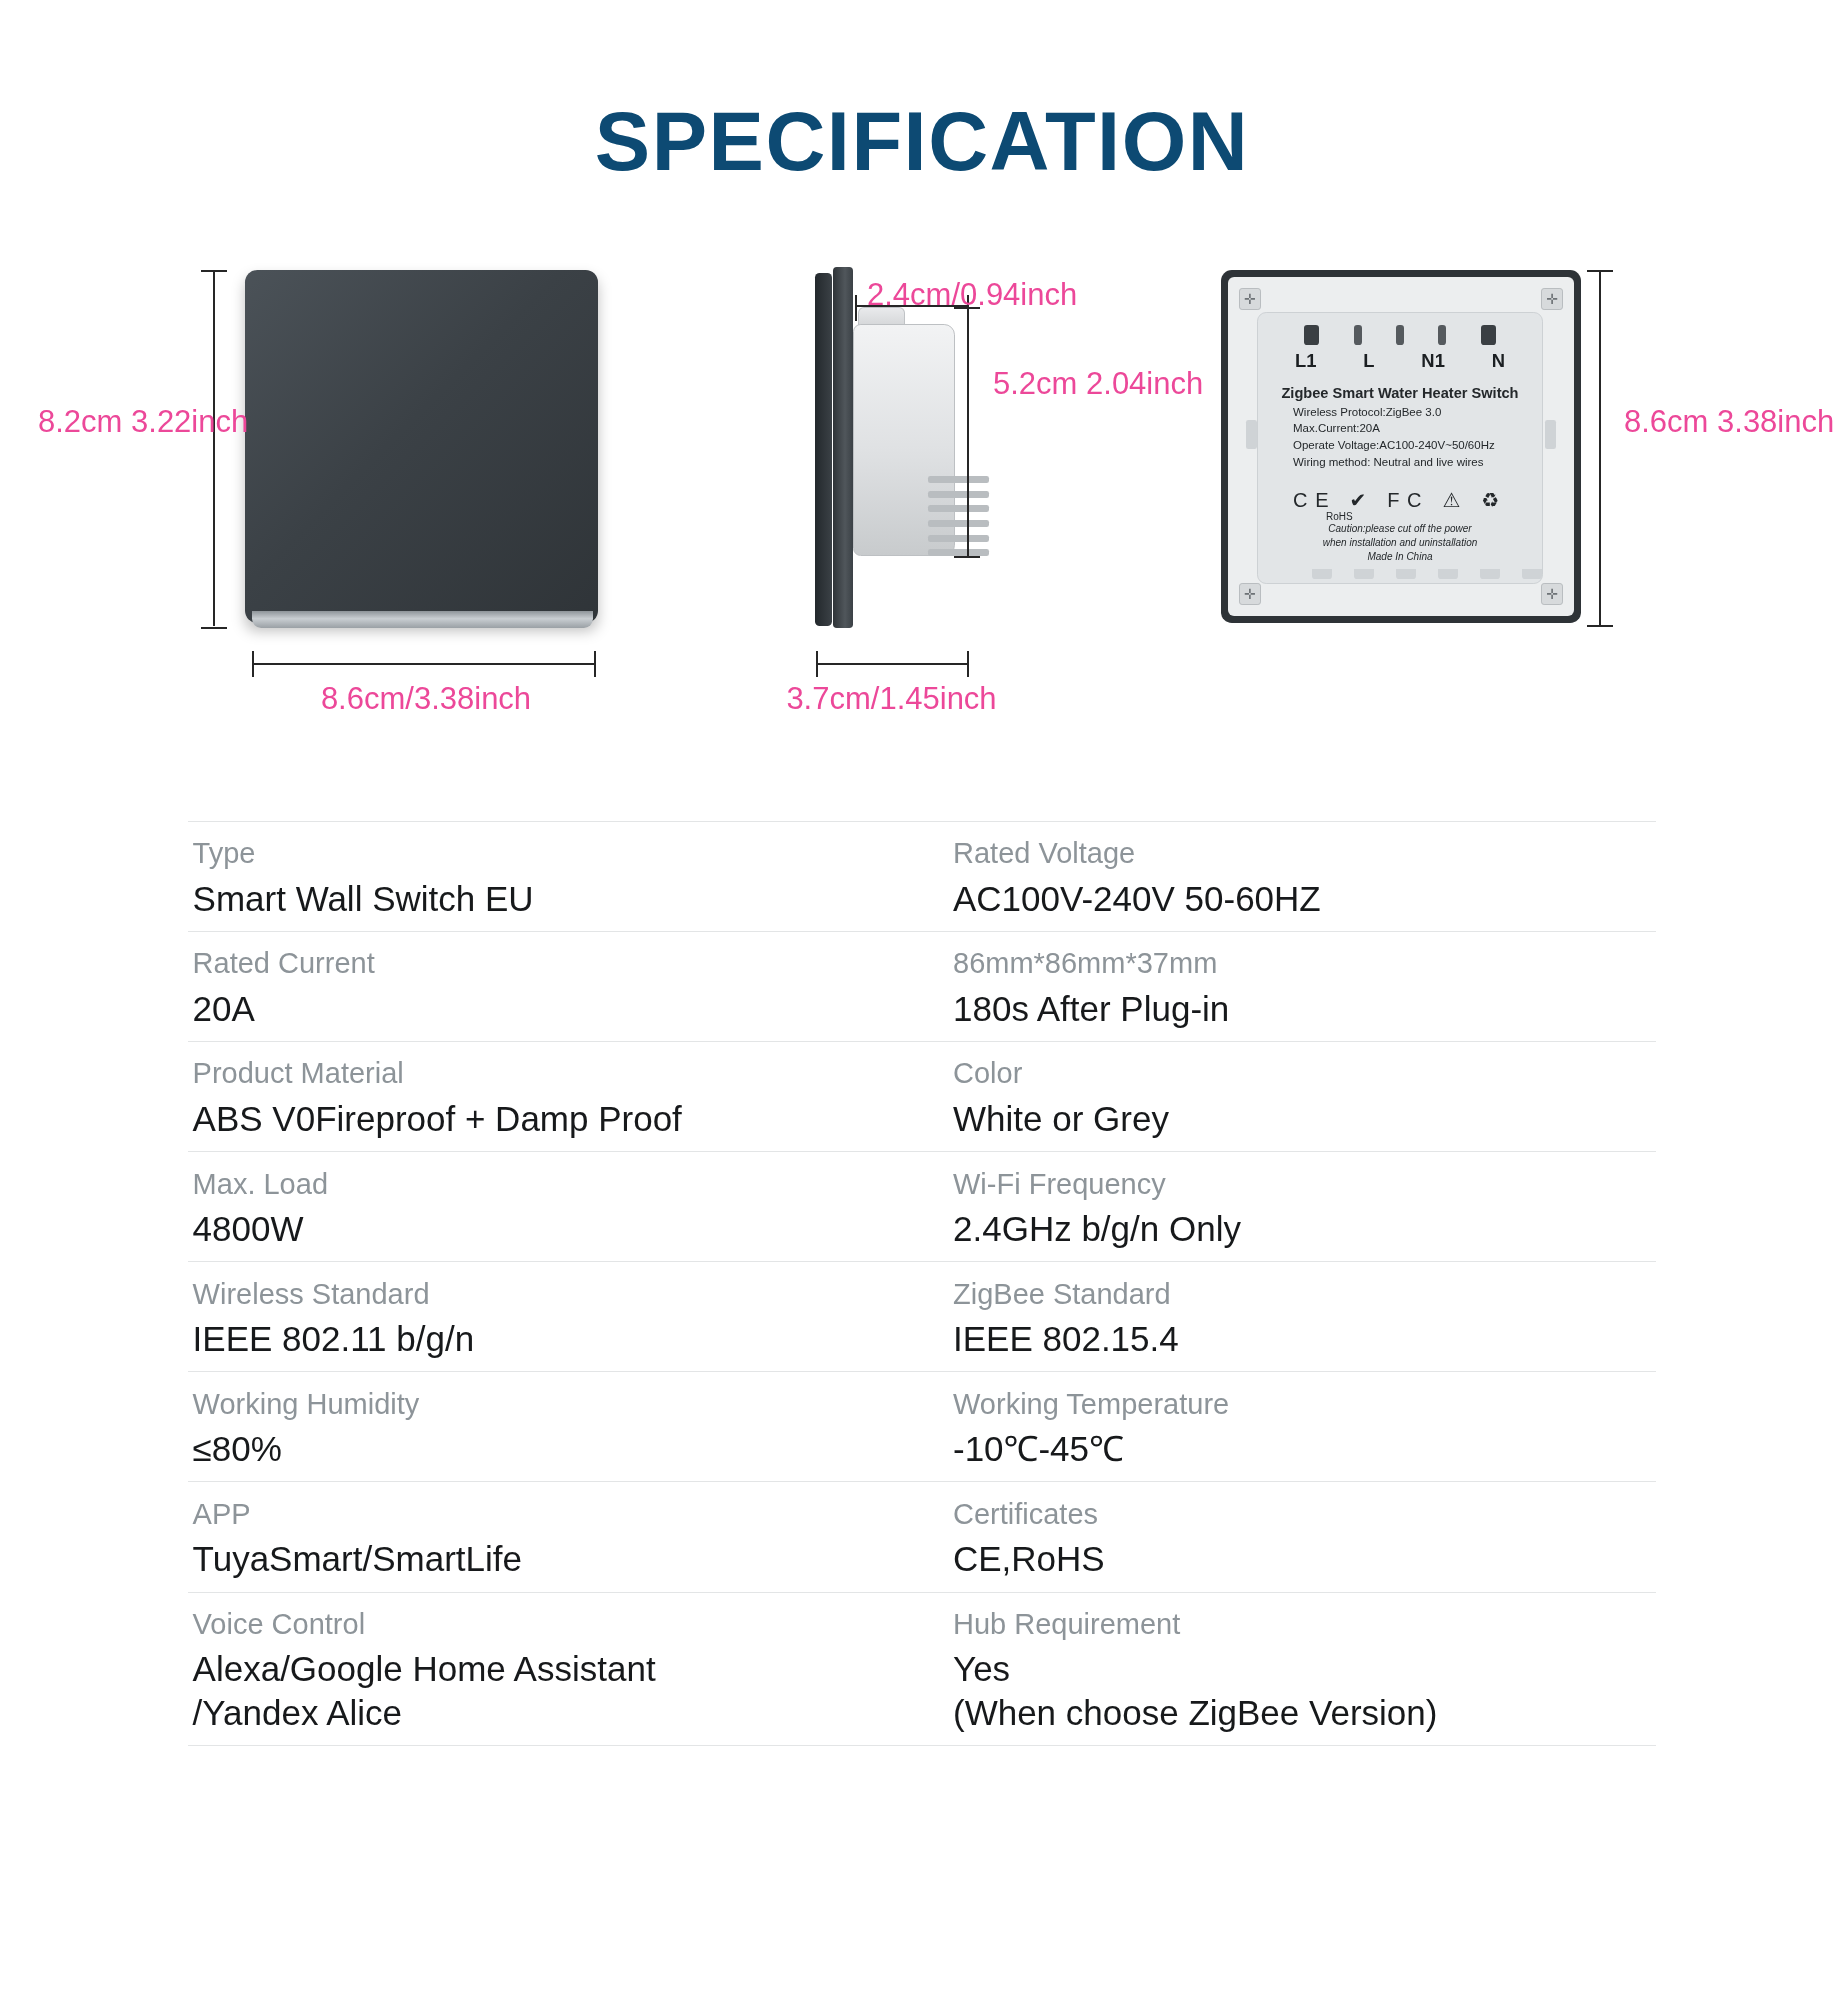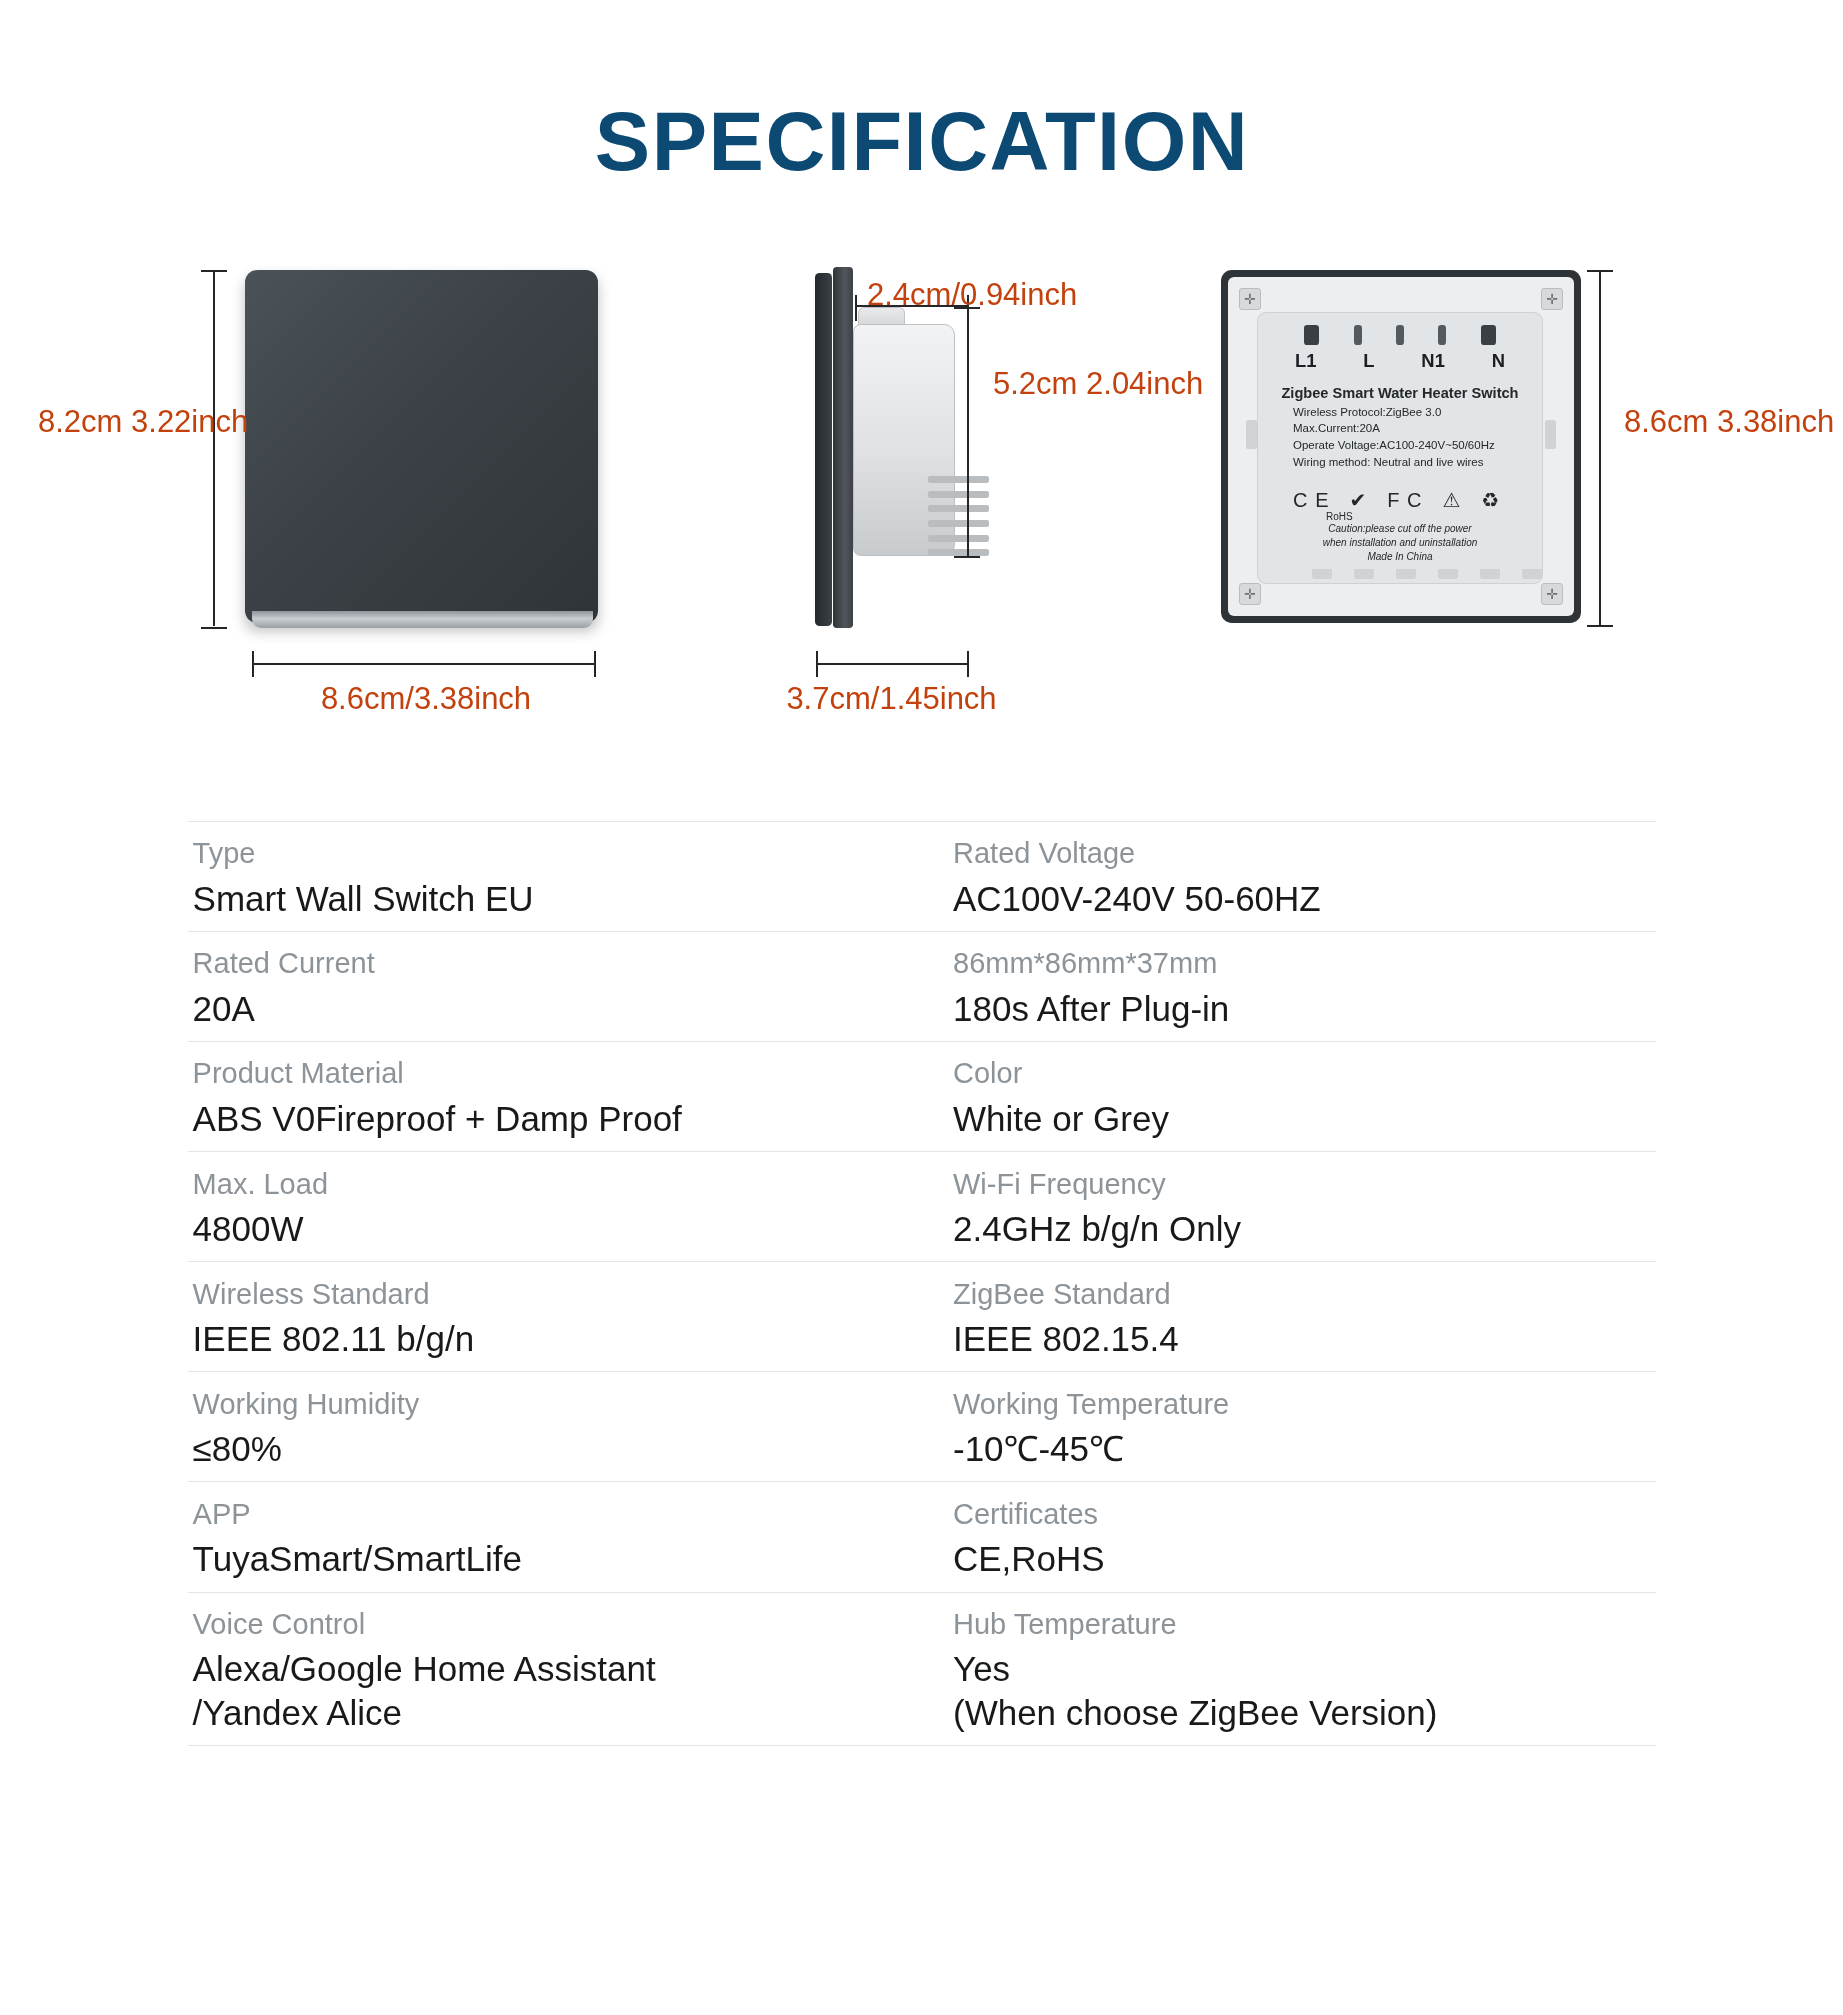--- a/index.html
+++ b/index.html
@@ -75,21 +75,21 @@
     width: 26px;
   }
   .tick-v {
     position: absolute;
     border-left: 2.3px solid #262626;
     height: 26px;
   }
   .dim-label {
     position: absolute;
     font-size: 31px;
-    color: #c2410c;
+    color: #ec4899;
     line-height: 1.28;
     white-space: nowrap;
   }
   .dim-label.center { text-align: center; }
 
   
   .view-side {
     position: absolute;
     left: 807px;
     top: 0;
@@ -509,19 +509,19 @@
       <div class="spec-val">CE,RoHS</div>
     </div>
   </div>
   <div class="spec-row">
     <div class="spec-cell">
       <div class="spec-key">Voice Control</div>
       <div class="spec-val">Alexa/Google Home Assistant
 /Yandex Alice</div>
     </div>
     <div class="spec-cell right">
-      <div class="spec-key">Hub Temperature</div>
+      <div class="spec-key">Hub Requirement</div>
       <div class="spec-val">Yes
 (When choose ZigBee Version)</div>
     </div>
   </div>
 </div>
 
 
 </body></html>

